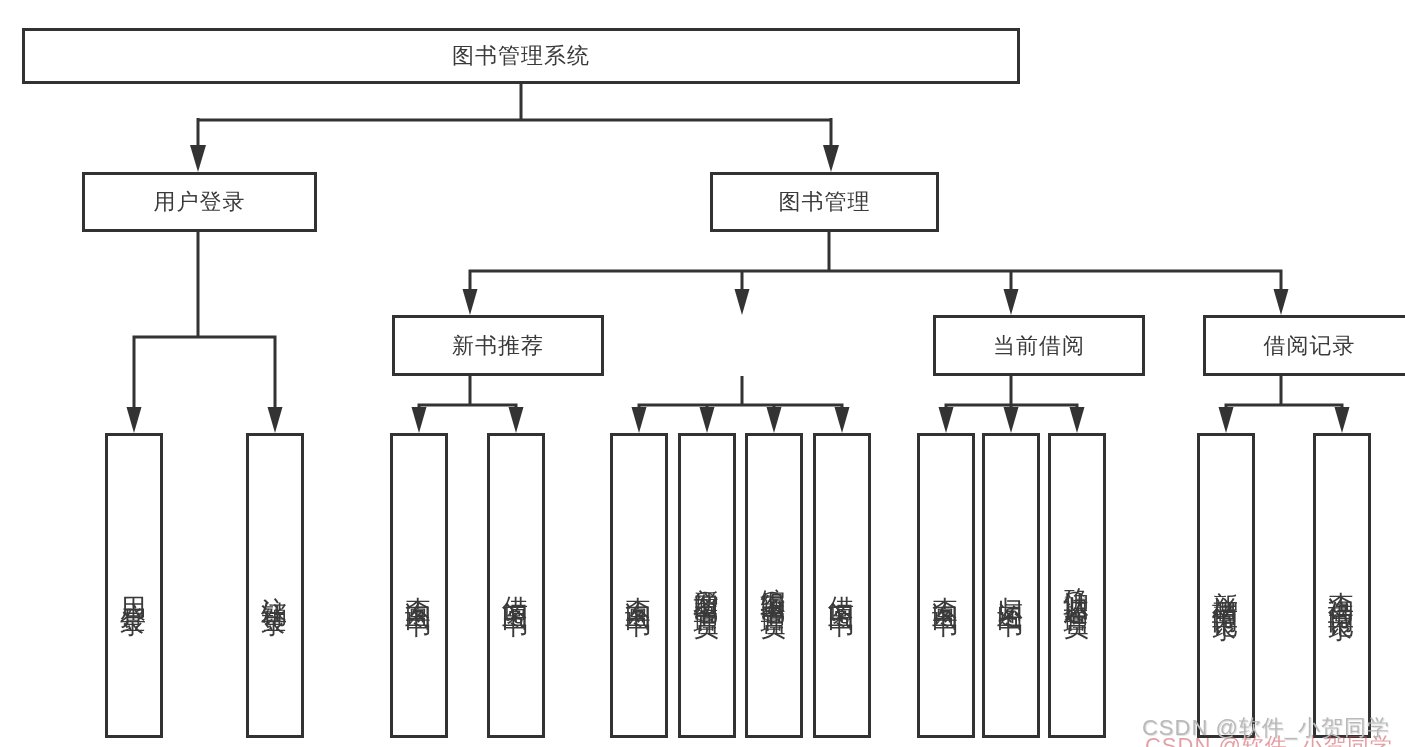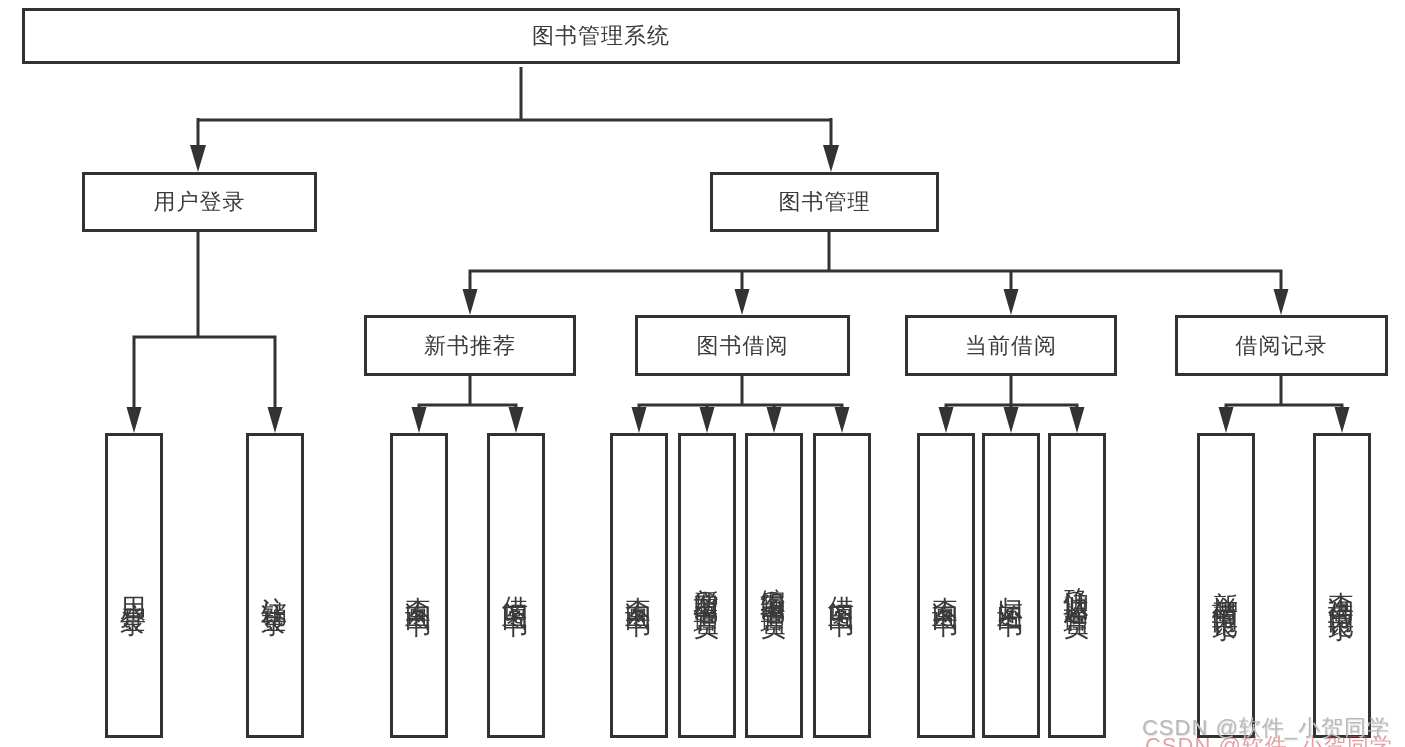--- a/index.html
+++ b/index.html
@@ -15,24 +15,24 @@
     position: absolute;
     box-sizing: border-box;
     border: 3px solid #323232;
     background: #ffffff;
     display: flex;
     align-items: center;
     justify-content: center;
     color: #3a3a3a;
   }
   .h-label { font-size: 22px; letter-spacing: 1px; white-space: nowrap; }
-  .root  { left: 22px;  top: 8px;  width: 1158px; height: 56px; }
+  .root  { left: 22px;  top: 28px;  width: 998px; height: 56px; }
   .n-user  { left: 82px;  top: 172px; width: 235px; height: 60px; }
   .n-mgmt  { left: 710px; top: 172px; width: 229px; height: 60px; }
-  .lvl3 { top: 315px; height: 61px; }
+  .lvl3 { top: 315px; height: 61px; margin-left: 28px; }
   .n-recommend { left: 364px;  width: 212px; }
   .n-borrow    { left: 635px;  width: 215px; }
   .n-current   { left: 905px;  width: 212px; }
   .n-records   { left: 1175px; width: 213px; }
   .leaf { top: 433px; width: 58px; height: 305px; }
   .leaf .v {
     writing-mode: vertical-rl;
     text-orientation: mixed;
     font-size: 26px;
     letter-spacing: 5px;
@@ -142,23 +142,20 @@
   <div class="box n-user">
     <span class="h-label">用户登录</span>
   </div>
   <div class="box n-mgmt">
     <span class="h-label">图书管理</span>
   </div>
 
   <div class="box lvl3 n-recommend">
     <span class="h-label">新书推荐</span>
   </div>
-  <div class="box lvl3 n-borrow">
-    <span class="h-label">图书借阅</span>
-  </div>
   <div class="box lvl3 n-current">
     <span class="h-label">当前借阅</span>
   </div>
   <div class="box lvl3 n-records">
     <span class="h-label">借阅记录</span>
   </div>
 
   <div class="box leaf l-ulogin">
     <span class="v">用户登录</span>
   </div>

